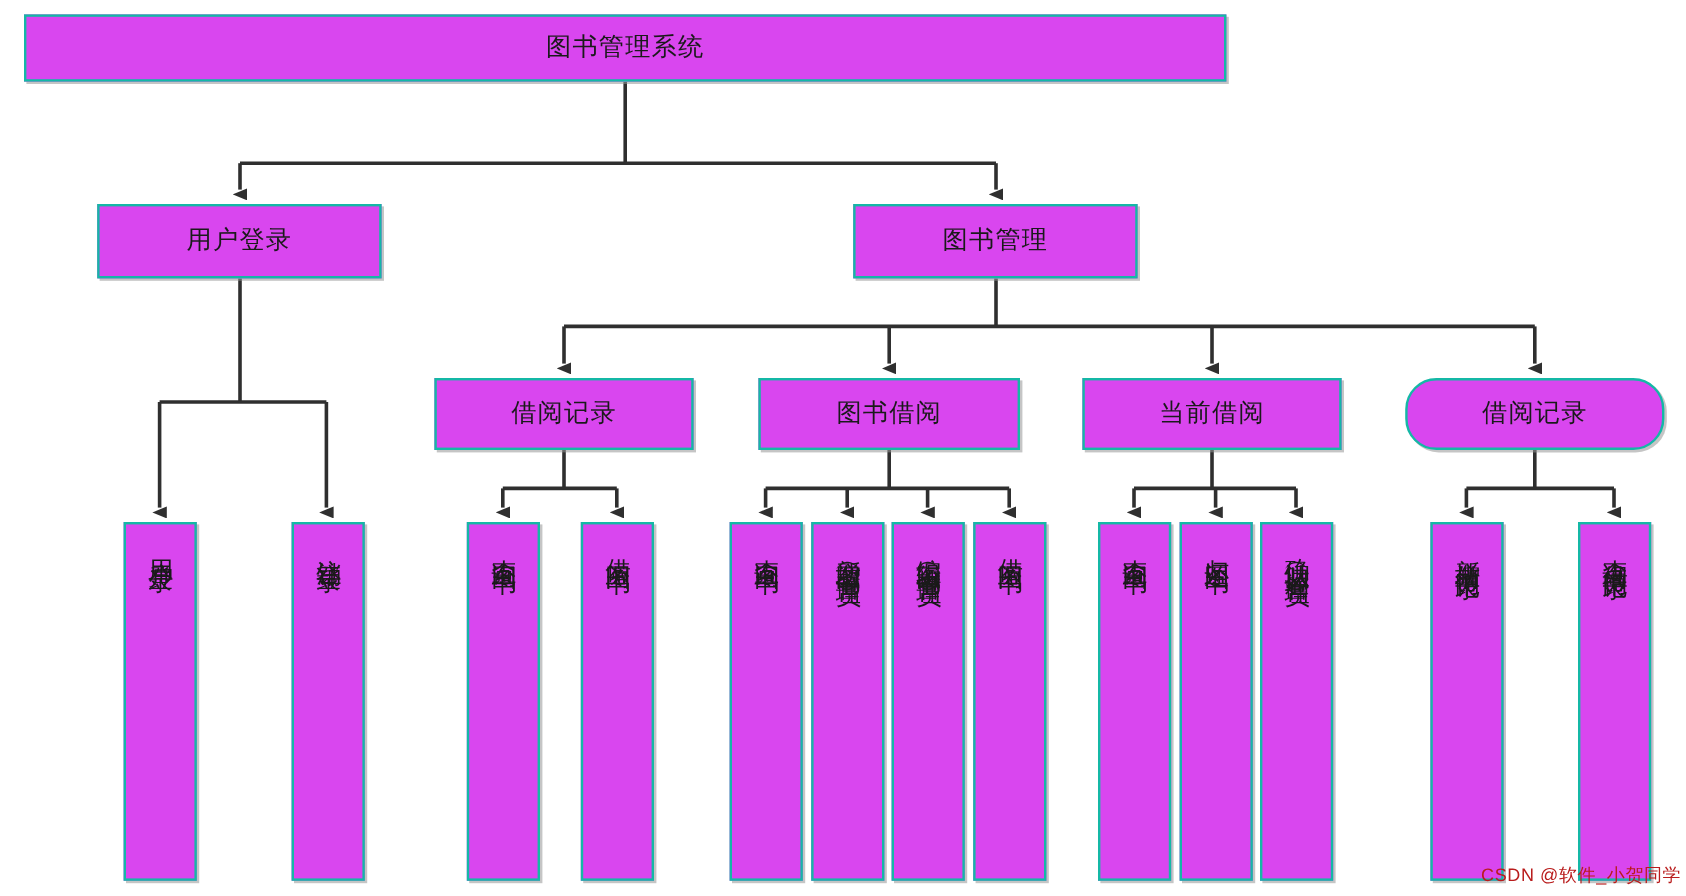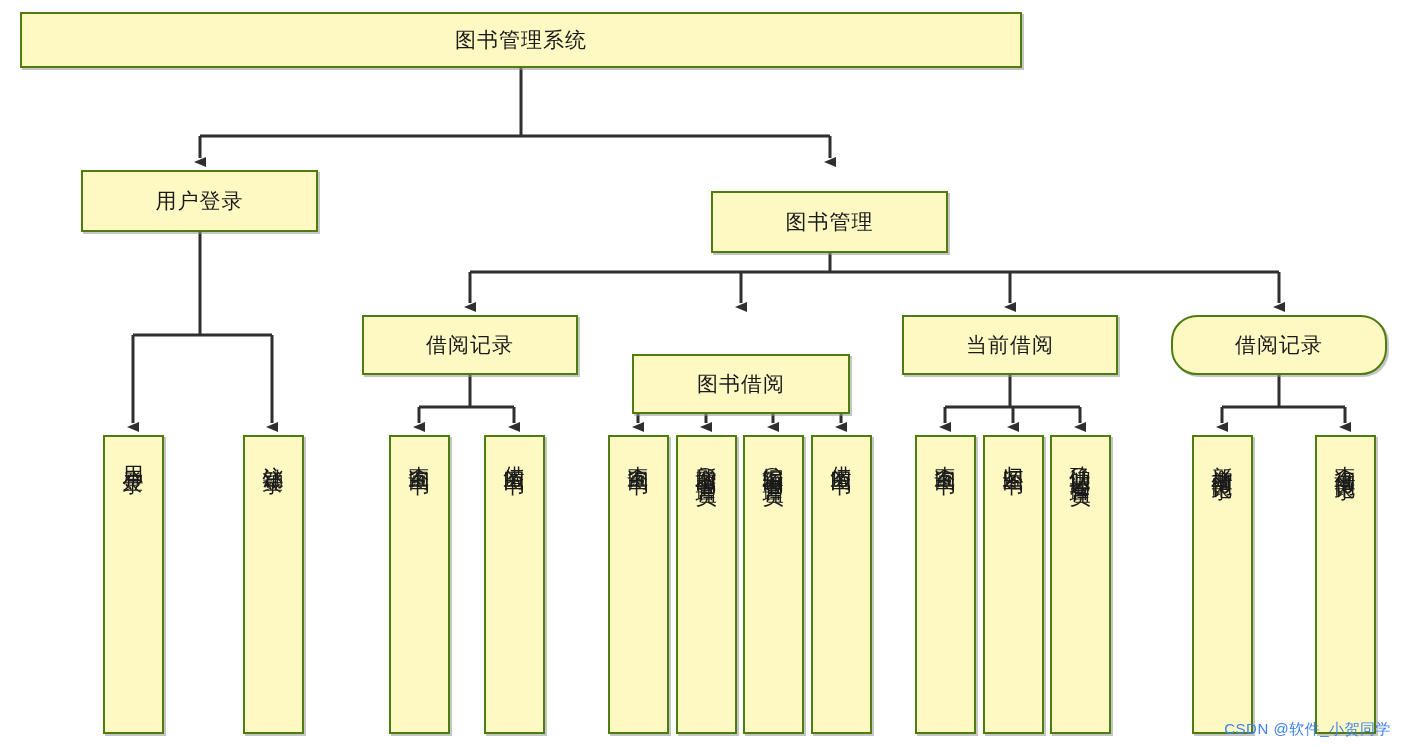--- a/index.html
+++ b/index.html
@@ -20,22 +20,22 @@
   #wires {
     position: absolute;
     left: 0;
     top: 0;
     width: 1405px;
     height: 747px;
   }
   .node {
     position: absolute;
     box-sizing: border-box;
-    background: #fef9c3;
-    border: 2px solid #4d7c0f;
+    background: #d946ef;
+    border: 2px solid #14b8a6;
     display: flex;
     align-items: center;
     justify-content: center;
     box-shadow: 2px 2px 0 rgba(150,150,150,0.55);
   }
   .node .label {
     color: #1a1a1a;
     font-size: 21px;
     line-height: 1.18;
     letter-spacing: 1px;
@@ -49,23 +49,23 @@
   .node.vertical .label {
     writing-mode: vertical-rl;
     text-orientation: upright;
     font-size: 21px;
     letter-spacing: 3px;
     line-height: 1;
     white-space: normal;
   }
   #watermark {
     position: absolute;
-    right: 14px;
+    right: 4px;
     bottom: 8px;
-    color: #3b82f6;
+    color: #b91c1c;
     font-size: 15px;
     letter-spacing: 0.5px;
     white-space: nowrap;
     user-select: none;
   }
 </style>
 </head>
 <body>
 
 <div id="canvas">
@@ -121,29 +121,29 @@
   </svg>
 
   <div class="node" id="n-root" style="left:20px; top:12px; width:1002px; height:56px;">
     <span class="label">图书管理系统</span>
   </div>
 
   <div class="node" id="n-user-login" style="left:81px; top:170px; width:237px; height:62px;">
     <span class="label">用户登录</span>
   </div>
 
-  <div class="node" id="n-book-management" style="left:711px; top:170px; width:237px; height:62px;margin-top:21px;">
+  <div class="node" id="n-book-management" style="left:711px; top:170px; width:237px; height:62px;">
     <span class="label">图书管理</span>
   </div>
 
   <div class="node" id="n-new-book-recommend" style="left:362px; top:315px; width:216px; height:60px;">
     <span class="label">借阅记录</span>
   </div>
 
-  <div class="node" id="n-book-borrow" style="left:632px; top:315px; width:218px; height:60px;margin-top:39px;">
+  <div class="node" id="n-book-borrow" style="left:632px; top:315px; width:218px; height:60px;">
     <span class="label">图书借阅</span>
   </div>
 
   <div class="node" id="n-current-borrow" style="left:902px; top:315px; width:216px; height:60px;">
     <span class="label">当前借阅</span>
   </div>
 
   <div class="node" id="n-borrow-record" style="left:1171px; top:315px; width:216px; height:60px;border-radius:26px;">
     <span class="label">借阅记录</span>
   </div>

